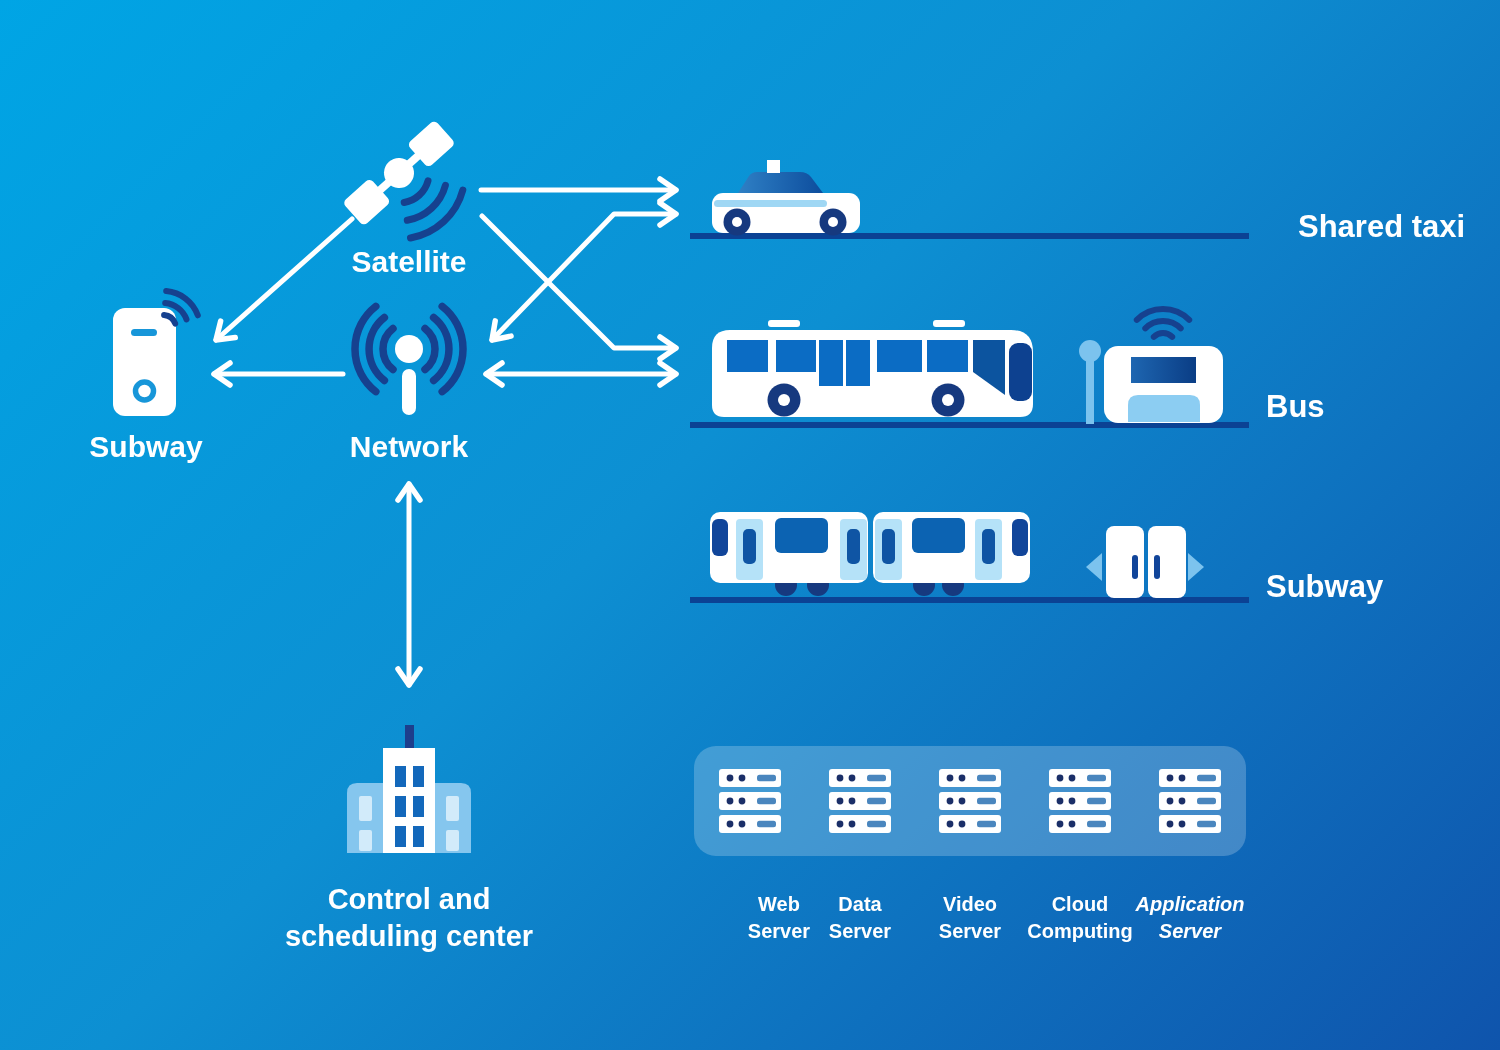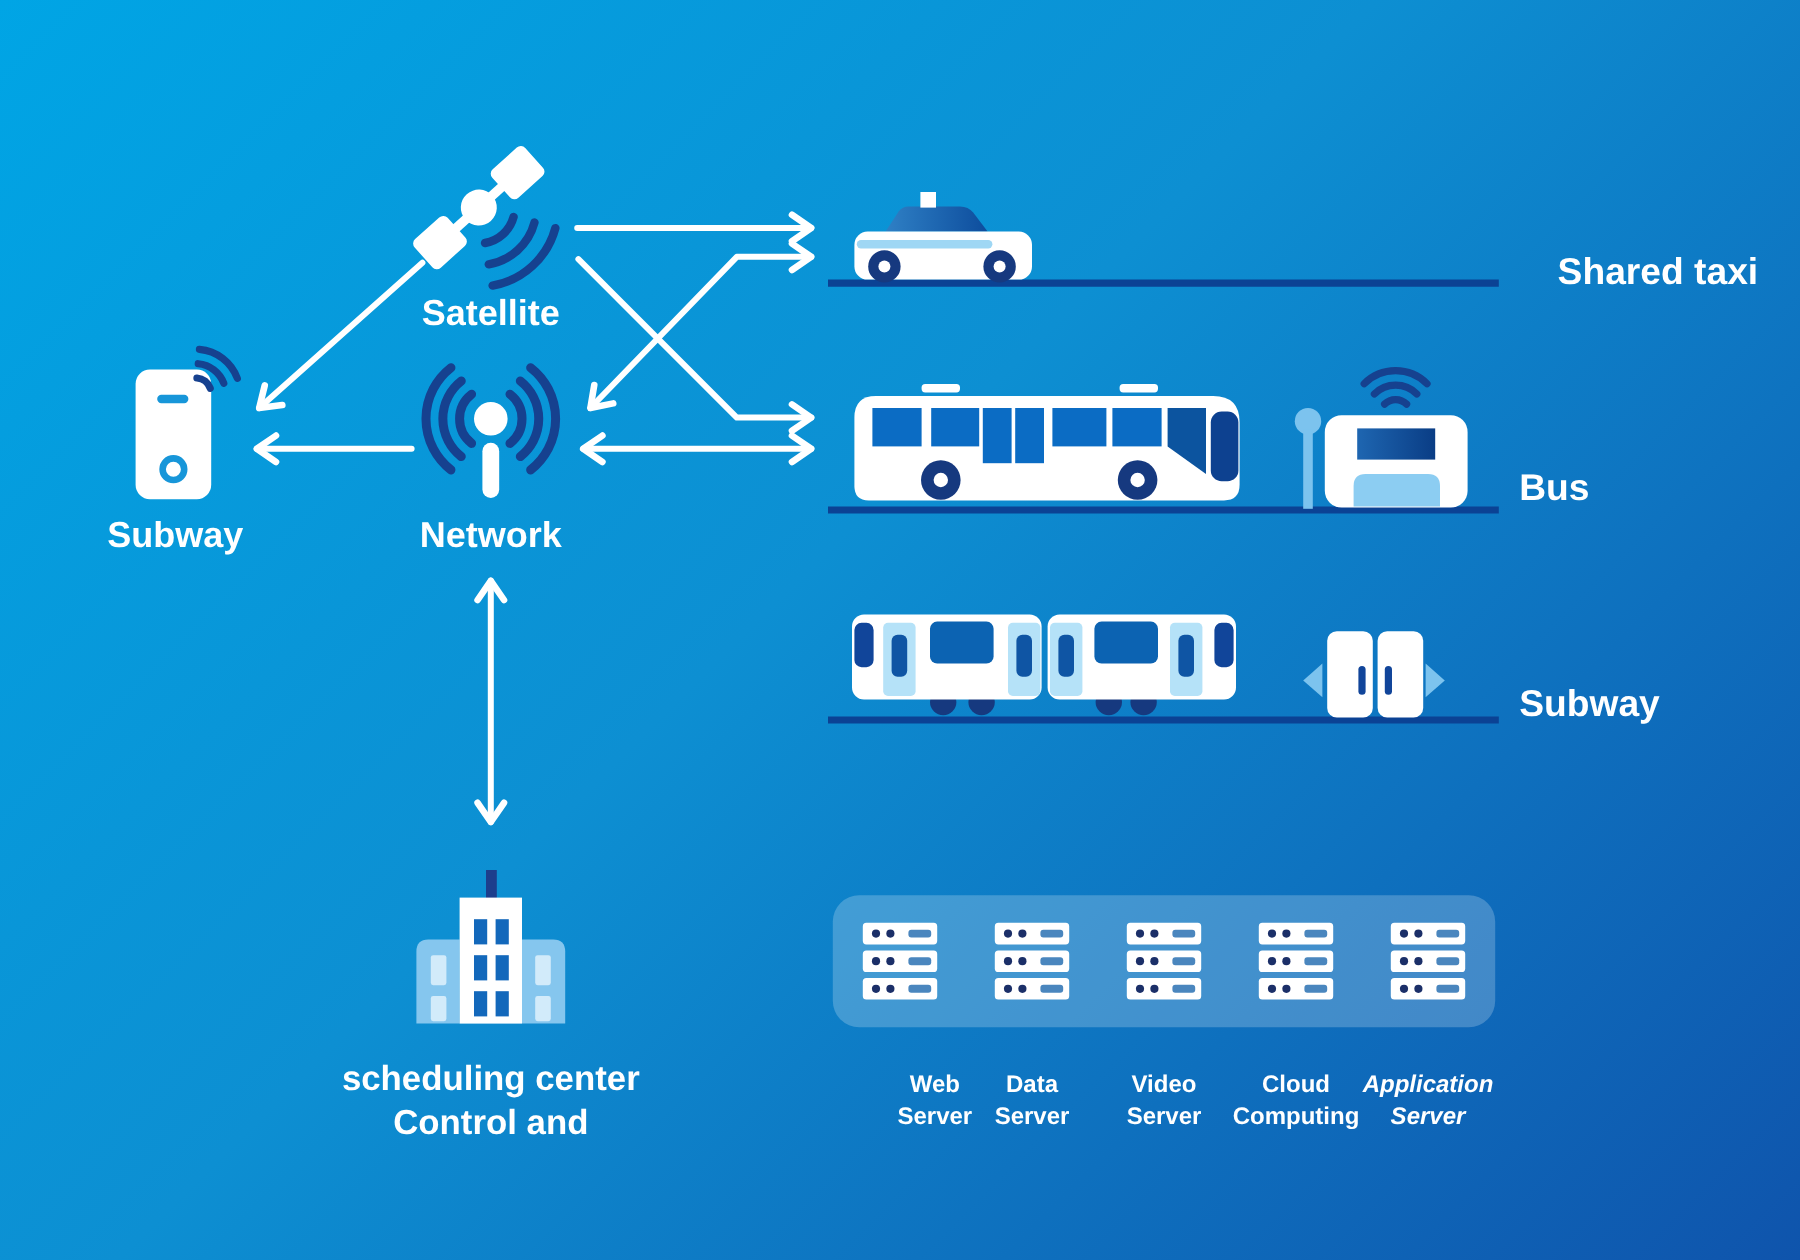--- a/index.html
+++ b/index.html
@@ -216,22 +216,22 @@
 
   <div class="lbl node-lbl center" style="left:409px;top:245px;">Satellite</div>
   <div class="lbl node-lbl center" style="left:146px;top:430px;">Subway</div>
   <div class="lbl node-lbl center" style="left:409px;top:430px;">Network</div>
 
   <div class="lbl side-lbl" style="left:1266px;top:209px;margin-left:32px;">Shared taxi</div>
   <div class="lbl side-lbl" style="left:1266px;top:389px;">Bus</div>
   <div class="lbl side-lbl" style="left:1266px;top:569px;">Subway</div>
 
   <div class="lbl ctrl-lbl center" style="left:409px;top:881px;">
+    <div>Control and</div>
     <div>scheduling center</div>
-    <div>Control and</div>
   </div>
 
   <div class="lbl srv-lbl center" style="left:750px;top:891px;margin-left:29px;">
     <div>Web</div>
     <div>Server</div>
   </div>
   <div class="lbl srv-lbl center" style="left:860px;top:891px;">
     <div>Data</div>
     <div>Server</div>
   </div>

